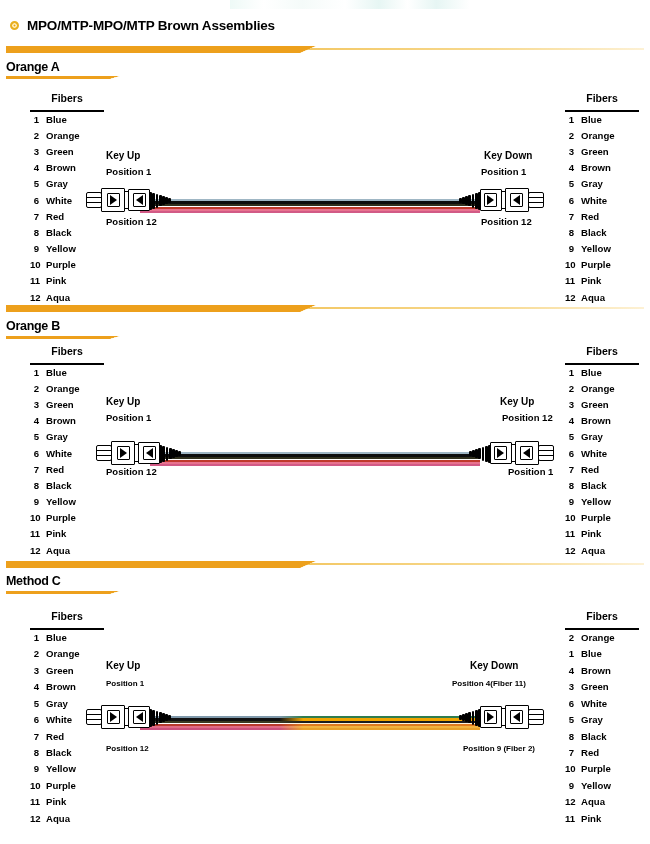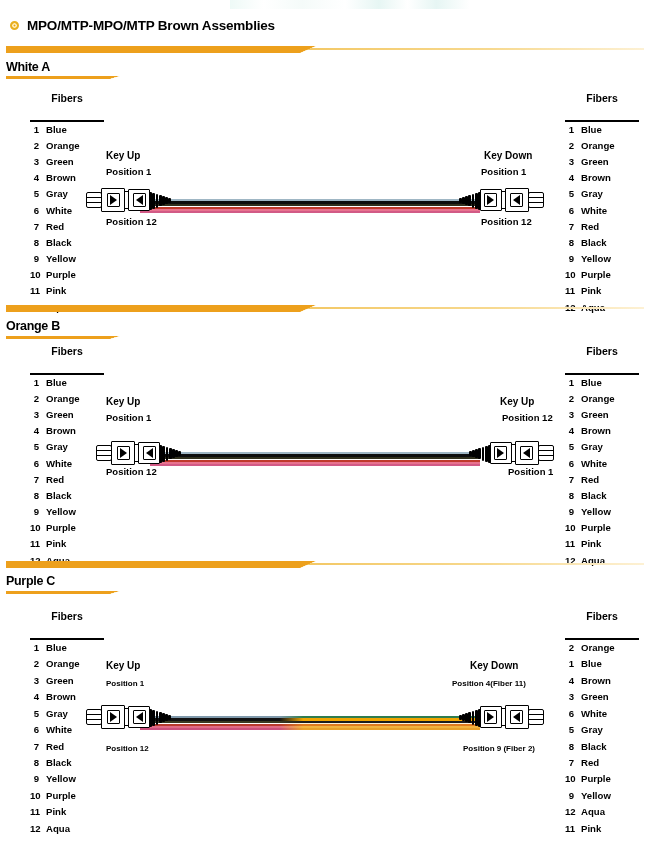--- a/index.html
+++ b/index.html
@@ -66,21 +66,21 @@
   .method-underline .tip{
     position:absolute; right:-10px; top:0; width:10px; height:3px;
     background:linear-gradient(to bottom right,#eda01c 0%,#eda01c 45%,#f7e0a6 47%,#fbf0d3 100%);
     clip-path:polygon(0 0,100% 0,0 100%);
   }
 
   
   .fibers{ position:absolute; }
   .fibers .cap{
     font-size:10.5px; font-weight:bold; text-align:center;
-    padding-bottom:16px;
+    padding-bottom:6px;
   }
   .fibers .cap-rule{ height:1.6px; background:#000; margin-bottom:3px; }
   .fibers ol{ list-style:none; margin:0; padding:0; }
   .fibers li{
     display:flex; align-items:baseline;
     font-size:9.6px; font-weight:bold; line-height:1;
   }
   .fibers li .n{ width:16px; text-align:right; padding-right:7px; }
   .fibers li .c{ white-space:nowrap; }
 
@@ -122,21 +122,21 @@
   <span class="page-title">MPO/MTP-MPO/MTP Brown Assemblies</span>
 </div>
 
 <div class="rule full" style="top:46px;width:638px;">
   <div class="thin" style="left:300px;width:338px;"></div>
   <div class="thick" style="width:294px;"></div>
   <div class="taper" style="left:294px;"></div>
 </div>
 
 <div id="sections">
-    <div class="method-label" style="top: 60px;">White A</div>
+    <div class="method-label" style="top: 60px;">Orange A</div>
     <div class="method-underline" style="top: 76px; width: 104px;">
       <div class="tip"></div>
     </div>
     <div class="fibers" style="left: 30px; top: 92px; width: 74px;">
       <div class="cap">Fibers</div>
       <div class="cap-rule"></div>
       <ol>
         <li style="margin-top: 0px;">
           <span class="n">1</span>
           <span class="c">Blue</span>
@@ -486,21 +486,21 @@
         <div class="fin" style="left: 13.4px; top: 4.9px; width: 2.6px; height: 9.3px; border-radius: 1px;"></div>
         <div class="fin" style="left: 16.4px; top: 5.9px; width: 2.6px; height: 7.2px; border-radius: 1px;"></div>
         <div class="fin" style="left: 19px; top: 6.8px; width: 2.6px; height: 5.4px; border-radius: 1px;"></div>
       </div>
     </div>
     <div class="rule" style="top: 561px; width: 638px;">
       <div class="thin" style="left: 300px; width: 338px; background: linear-gradient(90deg, rgb(243, 200, 101) 0%, rgb(247, 217, 143) 55%, rgb(253, 241, 212) 100%);"></div>
       <div class="thick" style="width: 294px;"></div>
       <div class="taper" style="left: 294px;"></div>
     </div>
-    <div class="method-label" style="top: 574px;">Purple C</div>
+    <div class="method-label" style="top: 574px;">Method C</div>
     <div class="method-underline" style="top: 591px; width: 104px;">
       <div class="tip"></div>
     </div>
     <div class="fibers" style="left: 30px; top: 610px; width: 74px;">
       <div class="cap">Fibers</div>
       <div class="cap-rule"></div>
       <ol>
         <li style="margin-top: 0px;">
           <span class="n">1</span>
           <span class="c">Blue</span>

